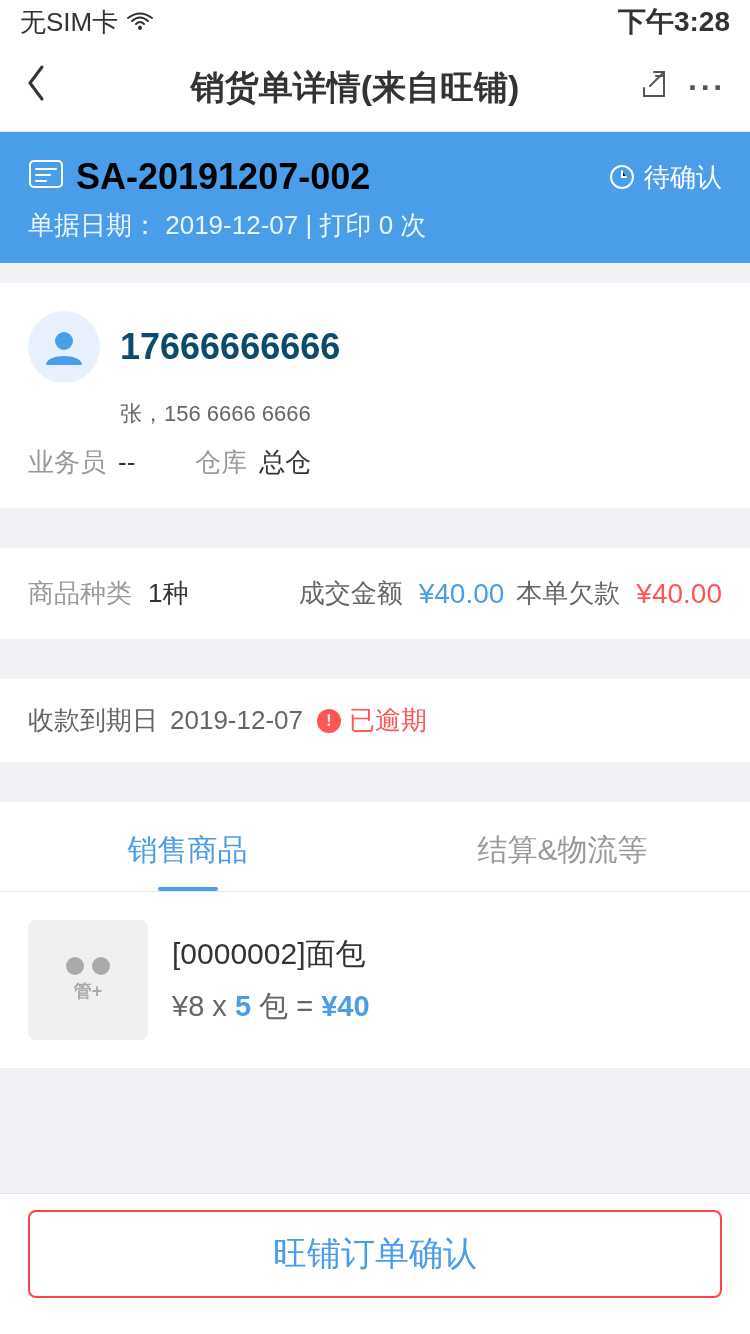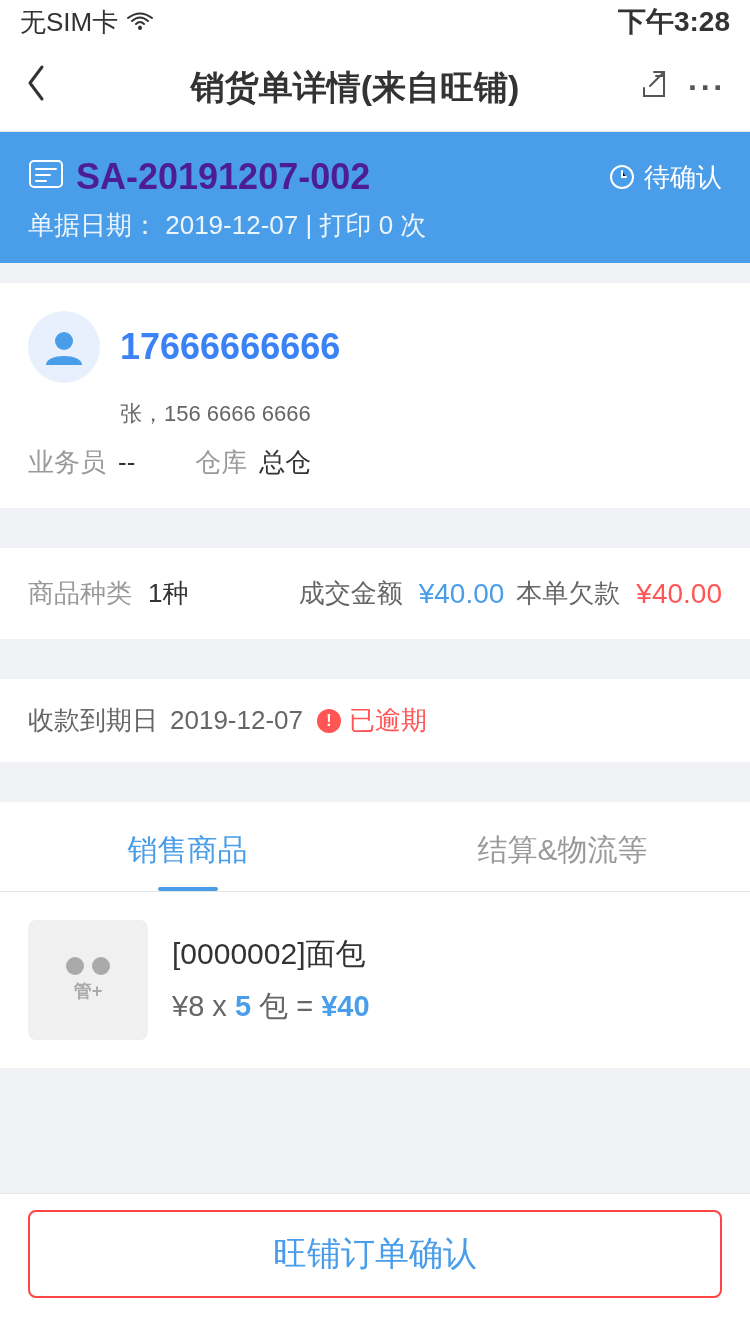--- a/index.html
+++ b/index.html
@@ -108,21 +108,21 @@
       margin-bottom: 20px;
     }
     .blue-header-top {
       display: flex;
       justify-content: space-between;
       align-items: center;
     }
     .order-id {
       font-size: 36px;
       font-weight: bold;
-      color: #4c1d95;
+      color: #000000;
       display: flex;
       align-items: center;
       gap: 12px;
     }
     .status-badge {
       display: flex;
       align-items: center;
       gap: 8px;
       color: #fff;
       font-size: 26px;
@@ -152,21 +152,21 @@
       display: flex;
       align-items: center;
       justify-content: center;
       font-size: 36px;
       color: #4a9de8;
       flex-shrink: 0;
     }
     .customer-name {
       font-size: 36px;
       font-weight: 600;
-      color: #3b82f6;
+      color: #0c4a6e;
     }
     .customer-details {
       font-size: 22px;
       color: #666;
       margin-bottom: 16px;
       padding-left: 92px;
     }
     .customer-meta {
       display: flex;
       align-items: center;

